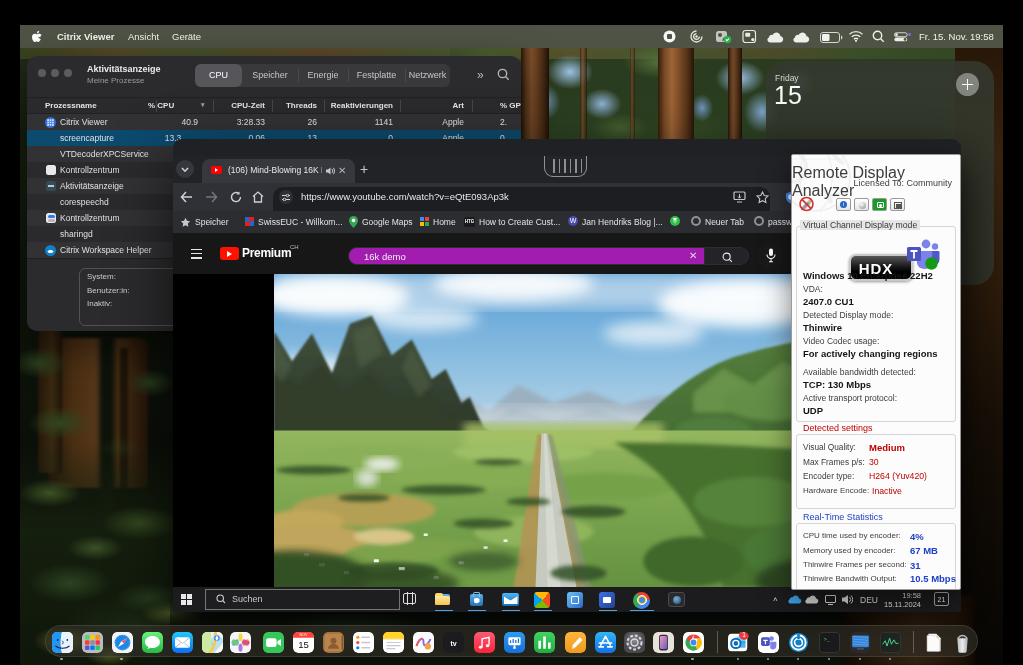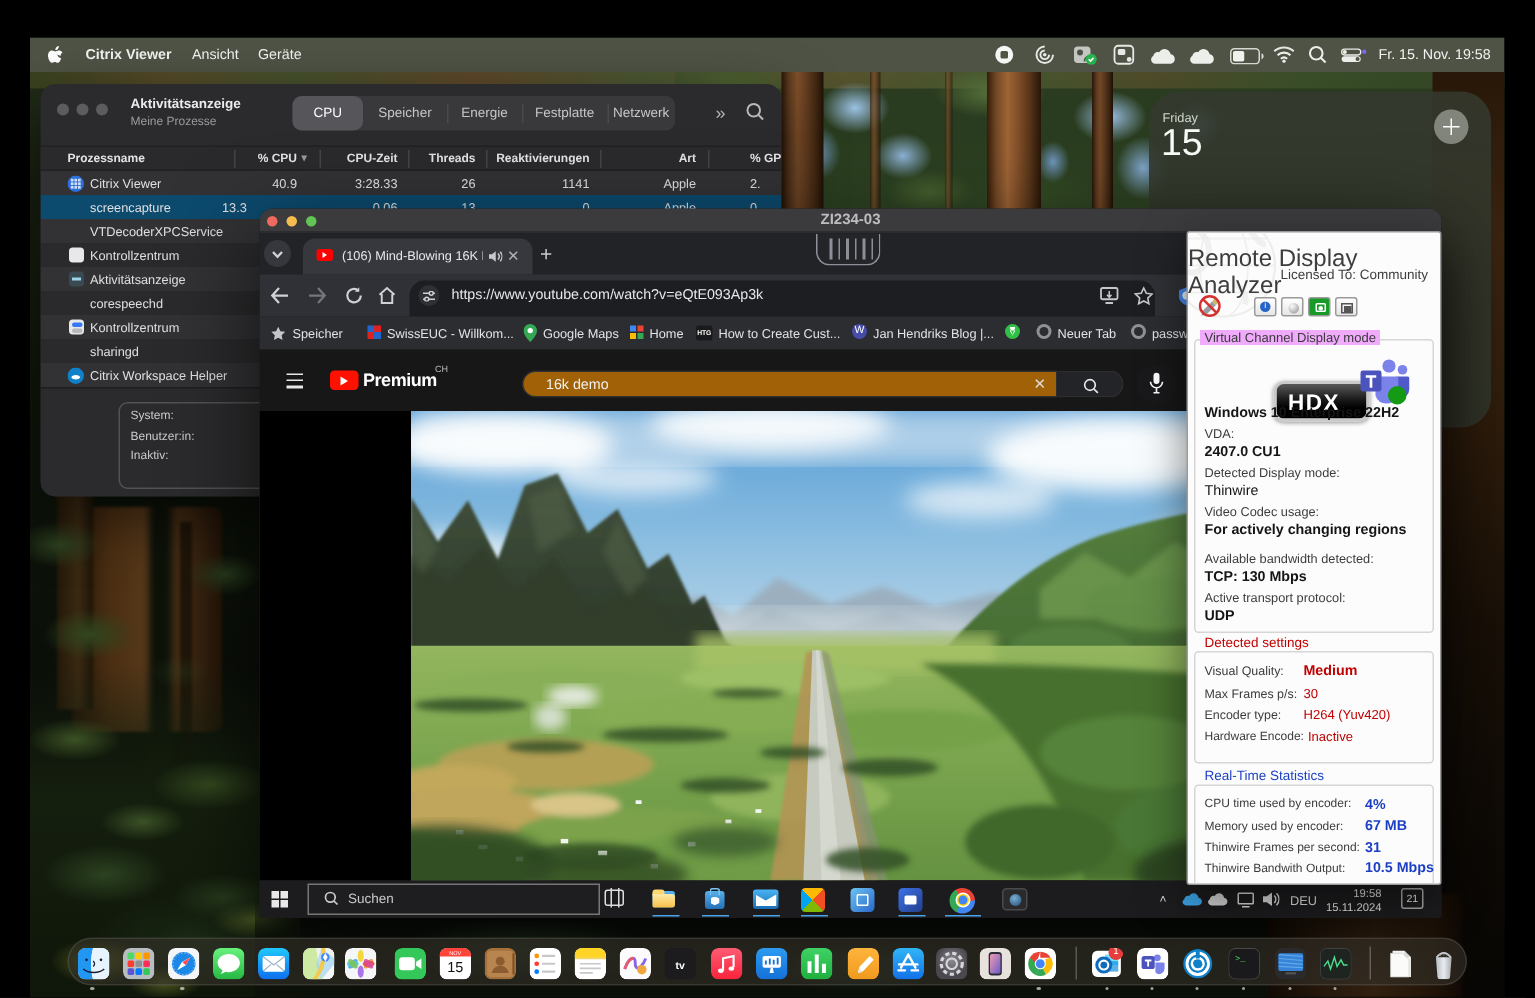--- a/index.html
+++ b/index.html
@@ -162,21 +162,21 @@
       <div class="a" style="left:153px;top:5px;width:1px;height:13px;background:#4a4a4d"></div>
       <div class="a" style="left:210px;top:5px;width:1px;height:13px;background:#4a4a4d"></div>
     </div>
     <div class="a" style="left:450px;top:12px;font-size:12px;color:#b8b8ba">»</div>
     <svg class="a" style="left:470px;top:12px" width="13" height="13" viewBox="0 0 13 13">
         <circle cx="5.5" cy="5.5" r="4.2" fill="none" stroke="#b8b8ba" stroke-width="1.3"></circle>
         <path d="M8.7 8.7l3 3" stroke="#b8b8ba" stroke-width="1.3"></path>
       </svg>
     <div class="a" style="left:0;top:41px;width:494px;height:17px;background:#2a2a2c;border-top:1px solid #212123;border-bottom:1px solid #212123;font-size:8px;font-weight:bold;color:#e3e3e5">
       <span class="a" style="left:18px;top:3px">Prozessname</span>
-      <span class="a" style="left:121px;top:3px;width:50px;text-align:right">% CPU</span>
+      <span class="a" style="left:121px;top:3px;width:50px;">% CPU</span>
         <span class="a" style="left:174px;top:3px;color:#9a9a9c;font-size:7px">▾</span>
       <span class="a" style="left:188px;top:3px;width:50px;text-align:right">CPU-Zeit</span>
       <span class="a" style="left:240px;top:3px;width:50px;text-align:right">Threads</span>
       <span class="a" style="left:276px;top:3px;width:90px;text-align:right">Reaktivierungen</span>
       <span class="a" style="left:387px;top:3px;width:50px;text-align:right">Art</span>
       <span class="a" style="left:473px;top:3px;width:50px;text-align:left">% GPU</span>
       <span class="a" style="left:129px;top:2px;width:1px;height:12px;background:#454547"></span>
       <span class="a" style="left:186px;top:2px;width:1px;height:12px;background:#454547"></span>
       <span class="a" style="left:245px;top:2px;width:1px;height:12px;background:#454547"></span>
       <span class="a" style="left:297px;top:2px;width:1px;height:12px;background:#454547"></span>
@@ -202,21 +202,21 @@
         <span class="a" style="left:33px;top:2.5px">Citrix Viewer</span>
         <span class="a" style="left:121px;top:2.5px;width:50px;text-align:right">40.9</span>
         <span class="a" style="left:188px;top:2.5px;width:50px;text-align:right">3:28.33</span>
         <span class="a" style="left:240px;top:2.5px;width:50px;text-align:right">26</span>
         <span class="a" style="left:276px;top:2.5px;width:90px;text-align:right">1141</span>
         <span class="a" style="left:387px;top:2.5px;width:50px;text-align:right">Apple</span>
         <span class="a" style="left:473px;top:2.5px">2.</span>
       </div>
       <div class="a" style="left:0;top:16px;width:494px;height:16px;background:#0c4a6e">
         <span class="a" style="left:33px;top:2.5px">screencapture</span>
-        <span class="a" style="left:121px;top:2.5px;width:50px;text-align:left">13.3</span>
+        <span class="a" style="left:121px;top:2.5px;width:50px;text-align:center">13.3</span>
         <span class="a" style="left:188px;top:2.5px;width:50px;text-align:right">0.06</span>
         <span class="a" style="left:240px;top:2.5px;width:50px;text-align:right">13</span>
         <span class="a" style="left:276px;top:2.5px;width:90px;text-align:right">0</span>
         <span class="a" style="left:387px;top:2.5px;width:50px;text-align:right">Apple</span>
         <span class="a" style="left:473px;top:2.5px">0</span>
       </div>
       <div class="a" style="left:0;top:32px;width:494px;height:16px;background:#323235">
         <span class="a" style="left:33px;top:2.5px">VTDecoderXPCService</span>
       </div>
       <div class="a" style="left:0;top:48px;width:494px;height:16px;background:#2a2a2c">
@@ -251,26 +251,20 @@
       </div>
     </div>
     <div class="a" style="left:0;top:202px;width:494px;height:73px;background:#2b2b2d;border-top:1px solid #1f1f21">
       <div class="a" style="left:52px;top:9px;width:120px;height:58px;border:1px solid #525254;border-radius:6px"></div>
       <div class="a" style="left:60px;top:13px;font-size:8px;color:#cacacc">System:</div>
       <div class="a" style="left:60px;top:26.5px;font-size:8px;color:#cacacc">Benutzer:in:</div>
       <div class="a" style="left:60px;top:40px;font-size:8px;color:#cacacc">Inaktiv:</div>
     </div>
   </div>
   <div class="a" id="cx">
-    <div class="a" id="cx-title" style="left:0;top:0;width:788px;height:16px;background:#3b3b3d;border-bottom:1px solid #2c2c2e">
-      <div class="a" style="left:5px;top:4.5px;width:7px;height:7px;border-radius:50%;background:#ee6a5f"></div>
-      <div class="a" style="left:18px;top:4.5px;width:7px;height:7px;border-radius:50%;background:#f5bd4f"></div>
-      <div class="a" style="left:31px;top:4.5px;width:7px;height:7px;border-radius:50%;background:#61c454"></div>
-      <div class="a" style="left:0;top:0;width:788px;text-align:center;font-size:10px;font-weight:bold;color:#bcbcbe;line-height:16px">ZI234-03</div>
-    </div>
     <div class="a" id="cx-tabs" style="left:0;top:17px;width:788px;height:27px;background:#222327">
       <div class="a" style="left:3px;top:4px;width:18px;height:18px;border-radius:50%;background:#36373c">
           <svg class="a" style="left:5px;top:6.5px" width="8" height="6" viewBox="0 0 8 6">
             <path d="M1 1l3 3.2L7 1" stroke="#cdd0d4" stroke-width="1.6" fill="none"></path>
           </svg>
         </div>
       <div class="a" style="left:29px;top:3px;width:153px;height:24px;border-radius:8px 8px 0 0;background:#37383d">
         <div class="a" style="left:9px;top:7px;width:11px;height:8px;border-radius:2px;background:#f00">
             <div class="a" style="left:4px;top:2px;width:0;height:0;border-left:3.5px solid #fff;border-top:2px solid transparent;border-bottom:2px solid transparent"></div>
           </div>
@@ -365,21 +359,21 @@
     </div>
     <div class="a" id="cx-yt" style="left:0;top:94px;width:788px;height:41px;background:#171717">
       <div class="a" style="left:18px;top:15.5px;width:11px;height:1.5px;background:#e8e8e8"></div>
       <div class="a" style="left:18px;top:19.8px;width:11px;height:1.5px;background:#e8e8e8"></div>
       <div class="a" style="left:18px;top:24.1px;width:11px;height:1.5px;background:#e8e8e8"></div>
       <div class="a" style="left:47px;top:14px;width:19px;height:13px;border-radius:3px;background:#f10">
           <div class="a" style="left:7px;top:3.5px;width:0;height:0;border-left:5.5px solid #fff;border-top:3px solid transparent;border-bottom:3px solid transparent"></div>
         </div>
       <div class="a" style="left:69px;top:13px;font-size:12px;font-weight:bold;color:#fff;letter-spacing:-0.3px">Premium</div>
       <div class="a" style="left:117px;top:11px;font-size:6px;color:#bbb">CH</div>
-      <div class="a" style="left:175px;top:14px;width:357px;height:18px;border-radius:9px 0 0 9px;background:#a16207;border:1px solid #2e2e30">
+      <div class="a" style="left:175px;top:14px;width:357px;height:18px;border-radius:9px 0 0 9px;background:#a21caf;border:1px solid #2e2e30">
         <div class="a" style="left:15px;top:3px;font-size:9.5px;color:#f1f1f1">16k demo</div>
         <div class="a" style="left:340px;top:2px;font-size:10px;color:#ddd">✕</div>
       </div>
       <div class="a" style="left:532px;top:14px;width:44px;height:18px;border-radius:0 9px 9px 0;background:#222427;border:1px solid #2e2e30;border-left:none">
         <svg class="a" style="left:17px;top:3.5px" width="11" height="11" viewBox="0 0 13 13">
             <circle cx="5.5" cy="5.5" r="4.2" fill="none" stroke="#e8e8e8" stroke-width="1.3"></circle>
             <path d="M8.7 8.7l3 3" stroke="#e8e8e8" stroke-width="1.3"></path>
           </svg>
       </div>
       <div class="a" style="left:585px;top:10px;width:26px;height:26px;border-radius:50%;background:#19191b">
@@ -600,38 +594,38 @@
       </div>
     <div class="a" style="left:80px;top:43px;width:15px;height:13px;border:1px solid #9a9a9a;border-radius:2px;background:#189a28">
         <div class="a" style="left:3.5px;top:3px;width:7px;height:6px;border:1px solid #fff;border-radius:1px"></div>
         <div class="a" style="left:5.5px;top:4.5px;width:3px;height:3px;border-radius:50%;background:#fff"></div>
       </div>
     <div class="a" style="left:98px;top:43px;width:15px;height:13px;border:1px solid #9a9a9a;border-radius:2px;background:linear-gradient(#fff,#e6e6e6)">
         <div class="a" style="left:2.5px;top:2.5px;width:8px;height:7px;border:1px solid #555"></div>
         <div class="a" style="left:5px;top:5px;width:5px;height:4px;background:#555"></div>
       </div>
     <div class="a" style="left:4px;top:71px;width:160px;height:196px;border:1px solid #d6d6d6;border-radius:3px"></div>
-    <div class="a" style="left:8px;top:65px;background:#f0abfc;padding:0 3px;font-size:8.7px;color:#3a3a3a">Virtual Channel Display mode</div>
+    <div class="a" style="left:8px;top:65px;background:#e5e5e5;padding:0 3px;font-size:8.7px;color:#3a3a3a">Virtual Channel Display mode</div>
     <div class="a" style="left:57px;top:99px;width:64px;height:27px;border-radius:7px;background:linear-gradient(180deg,#585858,#1a1a1a 45%,#000 70%);border:2px solid #c9c9c9;box-shadow:0 1px 3px rgba(0,0,0,.4)">
         <div class="a" style="left:0;top:4px;width:50px;text-align:center;font-size:15px;font-weight:bold;color:#fff;letter-spacing:1px">HDX</div>
       </div>
     <svg class="a" style="left:113px;top:84px" width="35" height="31" viewBox="0 0 35 31">
       <circle cx="21" cy="5" r="4.4" fill="#7b83eb"></circle>
         <circle cx="30" cy="7.5" r="3.2" fill="#7b83eb"></circle>
       <path d="M26 12h7.5a1 1 0 0 1 1 1v7.5a6 6 0 0 1-6 6h-0.5a6.5 6.5 0 0 1-2-0.4z" fill="#5059c9"></path>
       <path d="M12 12h14a1.2 1.2 0 0 1 1.2 1.2v9.3a7.5 7.5 0 0 1-7.5 7.5h-0.4a7.8 7.8 0 0 1-7.3-5.2z" fill="#7b83eb"></path>
       <rect x="2" y="8" width="14" height="14" rx="1.6" fill="#4b53bc"></rect>
       <path d="M5.5 12h7M9 12v7.5" stroke="#fff" stroke-width="1.8" fill="none"></path>
       <circle cx="26.5" cy="24.5" r="6.2" fill="#149a14"></circle>
     </svg>
     <div class="a" style="left:11px;top:115px;font-size:9.5px;font-weight:bold;color:#151515">Windows 10 Enterprise 22H2</div>
     <div class="a" style="left:11px;top:129px;font-size:8.5px">VDA:</div>
     <div class="a" style="left:11px;top:141px;font-size:9.5px;font-weight:bold;color:#151515">2407.0 CU1</div>
     <div class="a" style="left:11px;top:155px;font-size:8.5px">Detected Display mode:</div>
-    <div class="a" style="left:11px;top:167px;font-size:9.5px;font-weight:normal;color:#151515">Thinwire</div>
+    <div class="a" style="left:11px;top:167px;font-size:9.5px;font-weight:bold;color:#151515">Thinwire</div>
     <div class="a" style="left:11px;top:181px;font-size:8.5px">Video Codec usage:</div>
     <div class="a" style="left:11px;top:193px;font-size:9.5px;font-weight:bold;color:#151515">For actively changing regions</div>
     <div class="a" style="left:11px;top:212px;font-size:8.5px">Available bandwidth detected:</div>
     <div class="a" style="left:11px;top:224px;font-size:9.5px;font-weight:bold;color:#151515">TCP: 130 Mbps</div>
     <div class="a" style="left:11px;top:238px;font-size:8.5px">Active transport protocol:</div>
     <div class="a" style="left:11px;top:250px;font-size:9.5px;font-weight:bold;color:#151515">UDP</div>
     <div class="a" style="left:4px;top:279px;width:160px;height:75px;border:1px solid #d6d6d6;border-radius:3px"></div>
     <div class="a" style="left:8px;top:268px;background:#fcfcfc;padding:0 3px;font-size:9px;color:#c00000">Detected settings</div>
     <div class="a" style="left:11px;top:287px;font-size:8.3px">Visual Quality:</div>
       <div class="a" style="left:77px;top:286.5px;font-size:9.5px;font-weight:bold;color:#c00000">Medium</div>

